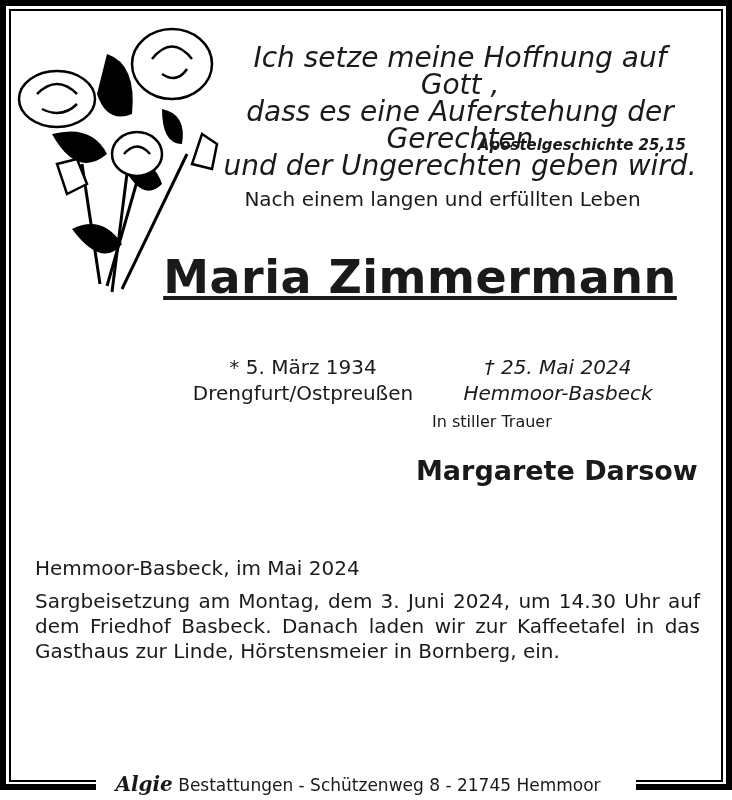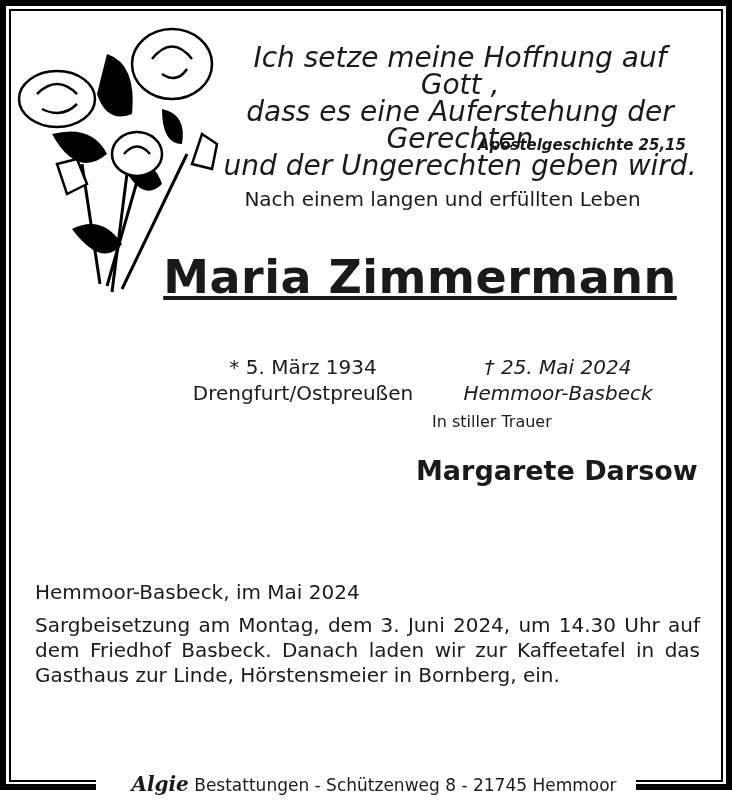--- a/index.html
+++ b/index.html
@@ -16,23 +16,23 @@
   .quote-src { position: absolute; right: 46px; top: 136px; font-style: italic; font-size: 15px; font-weight: bold; }
   .intro { position: absolute; left: 190px; top: 186px; width: 505px; text-align: center;
            font-size: 20px; line-height: 27px; }
   .name { position: absolute; left: 140px; top: 250px; width: 560px; text-align: center;
           font-weight: bold; font-size: 46px; letter-spacing: 0.5px; text-decoration: underline; }
   .dates { position: absolute; top: 314px; font-size: 20px; line-height: 26px; text-align: center; margin-top: 40px; }
   .birth { left: 178px; width: 250px; }
   .death { left: 448px; width: 220px; font-style: italic; }
   .mourn { position: absolute; left: 432px; top: 412px; font-size: 16px; }
   .mourners { position: absolute; left: 416px; top: 454px; font-size: 27px; font-weight: bold; line-height: 33px; }
-  .body-text { position: absolute; left: 35px; top: 580px; width: 665px; font-size: 20px; line-height: 25px; }
+  .body-text { position: absolute; left: 35px; top: 556px; width: 665px; font-size: 20px; line-height: 25px; }
   .body-text p { margin: 0 0 8px 0; text-align: justify; }
-  .footer { position: absolute; left: 104px; top: 772px; width: 540px; text-align: center; font-size: 17px;
+  .footer { position: absolute; left: 88px; top: 772px; width: 540px; text-align: center; font-size: 17px;
             white-space: nowrap; }
   .footer .brand { font-family: "DejaVu Serif", serif; font-style: italic; font-weight: bold; font-size: 20px; }
 </style>
 </head>
 <body>
 
 <div class="frame-outer"></div>
 <div class="frame-inner"></div>
 <div class="bottom-mask"></div>
 

